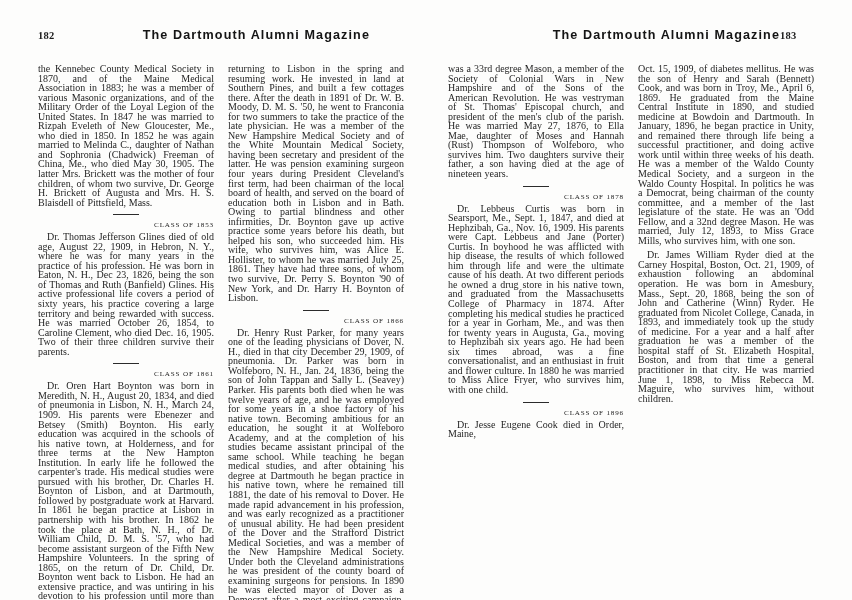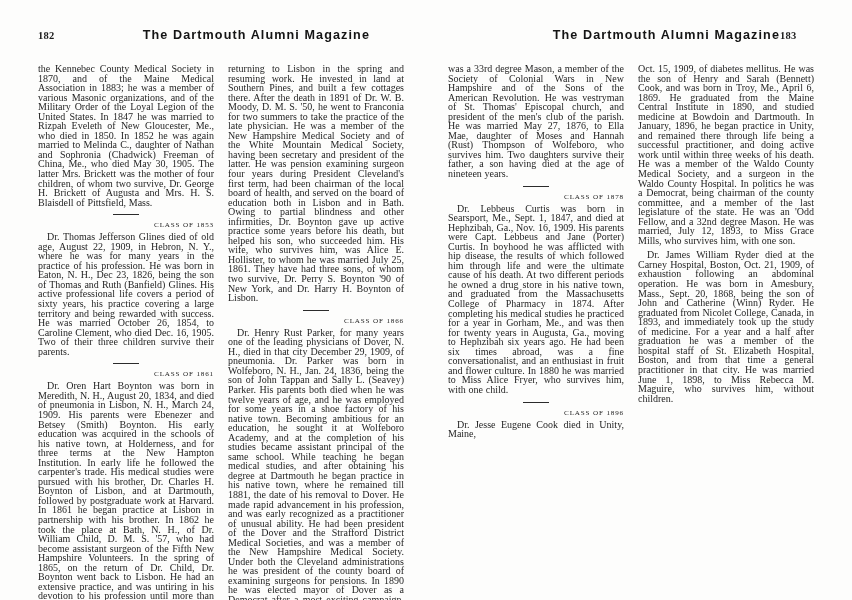--- a/index.html
+++ b/index.html
@@ -158,21 +158,21 @@
         <p class="body cont">was a 33rd degree Mason, a member of the Society of Colonial Wars in New Hampshire and of the Sons of the  American  Revolution. He was  vestryman  of  St. Thomas' Episcopal church, and president of the men's club of  the parish.  He was married May 27, 1876, to Ella Mae, daughter of Moses and Hannah (Rust) Thompson of Wolfeboro, who survives him. Two daughters survive their father, a son having died at the age of nineteen years.</p>
 
         <div class="rule"></div>
         <div class="section-head">Class of 1878</div>
 
         <p class="body">Dr. Lebbeus Curtis was born in Searsport, Me., Sept. 1, 1847, and died at Hephzibah, Ga., Nov. 16, 1909.  His parents were Capt. Lebbeus and Jane (Porter) Curtis.  In boyhood he was afflicted with hip disease, the results of which followed him through life and were the ultimate cause of his death.  At two different periods he owned a drug store in his native town, and graduated from the Massachusetts College of Pharmacy in 1874.  After completing his medical studies  he practiced for a  year in Gorham, Me., and was then  for twenty years in Augusta, Ga., moving to Hephzibah six years ago.  He had been six times abroad, was a fine conversationalist, and an enthusiast in fruit and flower culture.  In 1880 he was married to Miss Alice Fryer, who survives him, with  one child.</p>
 
         <div class="rule"></div>
         <div class="section-head">Class of 1896</div>
 
-        <p class="body">Dr. Jesse Eugene Cook died in Unity, Maine,</p>
+        <p class="body">Dr. Jesse Eugene Cook died in Order, Maine,</p>
       </div>
 
       <div class="col">
         <p class="body cont">Oct. 15, 1909, of diabetes mellitus.  He was the son of Henry and Sarah (Bennett) Cook, and was born  in  Troy,  Me.,  April 6,  1869.  He graduated from the Maine Central  Institute in 1890, and studied medicine at Bowdoin and Dartmouth.  In January,  1896, he began practice in Unity, and remained there  through life being a  successful  practitioner,  and  doing active work until within three weeks of his death.  He was a member of the Waldo County Medical Society, and a surgeon in the  Waldo County Hospital.  In politics he was a Democrat, being chairman of the county committee, and a member of the last legislature of the state.  He was an 'Odd Fellow, and a 32nd degree Mason.  He was married, July 12, 1893, to Miss Grace Mills, who survives him, with one son.</p>
 
         <div class="spacer-sm"></div>
 
         <p class="body">Dr. James William  Ryder died at  the Carney Hospital, Boston, Oct. 21, 1909, of exhaustion following an abdominal operation.  He was born in Amesbury, Mass., Sept. 20, 1868, being the son of John and Catherine (Winn) Ryder.  He graduated from  Nicolet College, Canada, in 1893, and immediately took up the study of medicine.  For a year and a half after graduation he was a member of the hospital staff of St. Elizabeth Hospital, Boston, and from that time a  general practitioner in that city.  He was married June 1, 1898, to Miss Rebecca M. Maguire, who survives him, without children.</p>
       </div>
 

